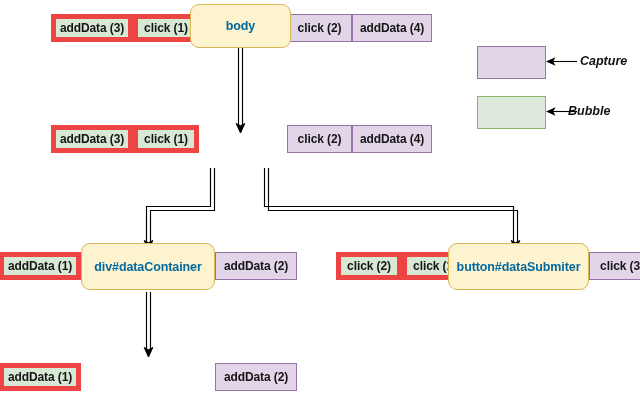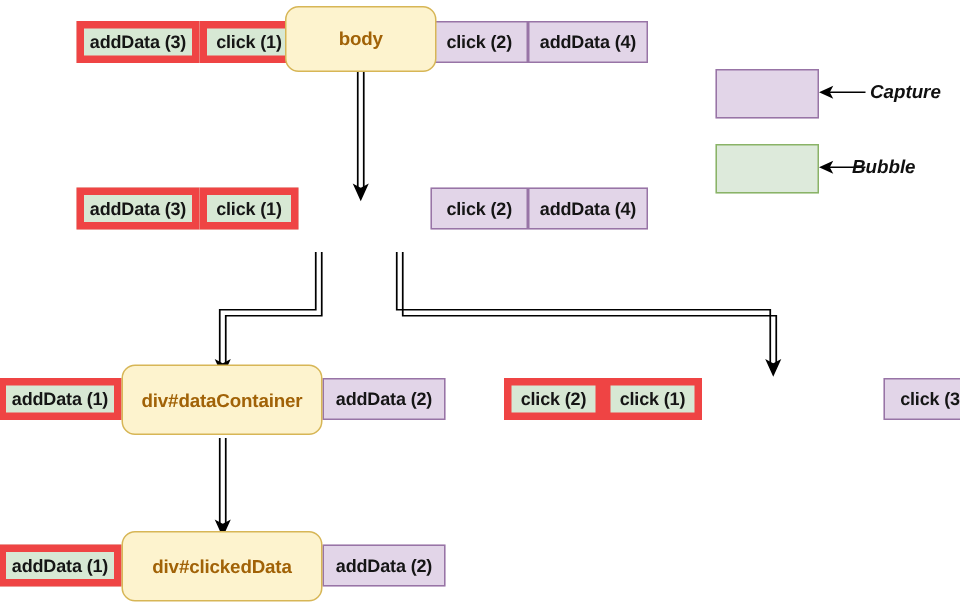--- a/index.html
+++ b/index.html
@@ -21,21 +21,21 @@
     position: absolute;
     box-sizing: border-box;
     background: #fdf3ce;
     border: 1.3px solid #d7b656;
     border-radius: 9px;
     display: flex;
     align-items: center;
     justify-content: center;
     font-weight: bold;
     font-size: 12.5px;
-    color: #a16207;
+    color: #0369a1;
     z-index: 6;
     letter-spacing: -0.1px;
     white-space: nowrap;
   }
 
   
   .tag {
     position: absolute;
     box-sizing: border-box;
     display: flex;
@@ -153,25 +153,25 @@
 
   <div class="tag bubble" style="left:-1px;top:252px;width:82px;height:28px;">addData (1)</div>
   <div class="tag capture" style="left:215px;top:252px;width:82px;height:28px;">addData (2)</div>
 
   <div class="node" style="left:81px;top:243px;width:134px;height:47px;text-align:center;">div#dataContainer</div>
 
   <div class="tag bubble" style="left:336px;top:252px;width:66px;height:28px;">click (2)</div>
   <div class="tag bubble" style="left:402px;top:252px;width:66px;height:28px;">click (1)</div>
   <div class="tag capture" style="left:589px;top:252px;width:66px;height:28px;">click (3)</div>
 
+  <div class="node" style="left:448px;top:243px;width:141px;height:47px;">button#dataSubmiter</div>
 
   <div class="tag bubble" style="left:-1px;top:363px;width:82px;height:28px;">addData (1)</div>
   <div class="tag capture" style="left:215px;top:363px;width:82px;height:28px;">addData (2)</div>
 
-  <div class="node" style="left:81px;top:354px;width:134px;height:47px;">div#clickedData</div>
 
 
   <div class="legend-swatch capture" style="left:477px;top:46px;width:69px;height:33px;"></div>
   <div class="legend-pointer" style="left:0;top:0;width:640px;height:408px;">
     <svg width="640" height="408">
       <line x1="577" y1="61.5" x2="553" y2="61.5"></line>
       <polygon points="546,61.5 555.5,57.2 553.2,61.5 555.5,65.8"></polygon>
     </svg>
   </div>
   <div class="legend-label" style="left:580px;top:54px;">Capture</div>

